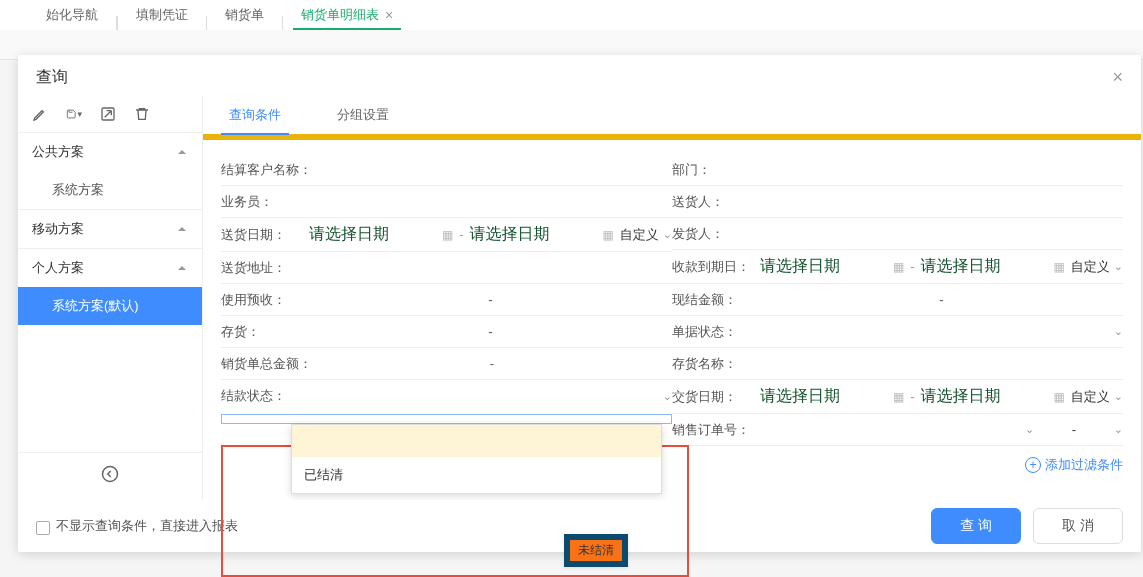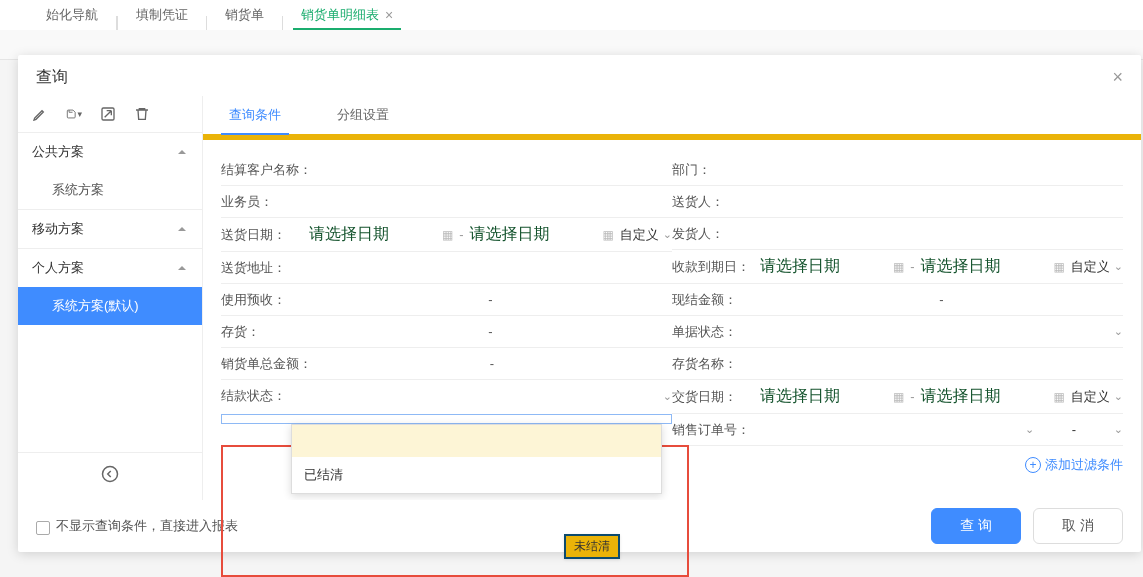--- a/index.html
+++ b/index.html
@@ -60,21 +60,21 @@
     
     .highlight-box { position: absolute; border: 2px solid #e74c3c; pointer-events: none; }
     
     
     .dropdown-wrap { position: relative; }
     .dropdown-field { display: flex; align-items: center; justify-content: space-between; border: 1px solid #8eb9f5; padding: 4px 8px; background: #fff; margin-top: 2px; }
     .dropdown-list { position: absolute; top: 100%; left: 70px; right: 10px; background: #fff; box-shadow: 0 2px 8px rgba(0,0,0,0.15); border: 1px solid #ddd; z-index: 10; }
     .dropdown-opt { padding: 9px 12px; font-size: 13px; color: #333; }
     .dropdown-opt.empty { background: #fdf5d6; height: 32px; }
     
-    .tooltip { position: absolute; background: #eab308; border: 2px solid #0c4a6e; padding: 2px 8px; font-size: 12px; box-shadow: 0 1px 3px rgba(0,0,0,0.1); text-align: right; }
+    .tooltip { position: absolute; background: #f97316; border: 6px solid #0c4a6e; padding: 2px 8px; font-size: 12px; box-shadow: 0 1px 3px rgba(0,0,0,0.1); text-align: right; }
     
     
     .add-filter { color: #3f8cff; display: flex; align-items: center; justify-content: flex-end; gap: 4px; padding: 10px 0; }
     .plus-circle { width: 16px; height: 16px; border: 1.5px solid #3f8cff; border-radius: 50%; display: inline-flex; align-items: center; justify-content: center; font-size: 12px; line-height: 1; }
     
     
     .modal-footer { display: flex; align-items: center; justify-content: space-between; padding: 8px 18px; }
     .footer-left { display: flex; align-items: flex-end; gap: 6px; font-size: 13px; color: #555; }
     .checkbox { width: 14px; height: 14px; border: 1px solid #aaa; border-radius: 2px; }
     .footer-right { display: flex; gap: 12px; }

